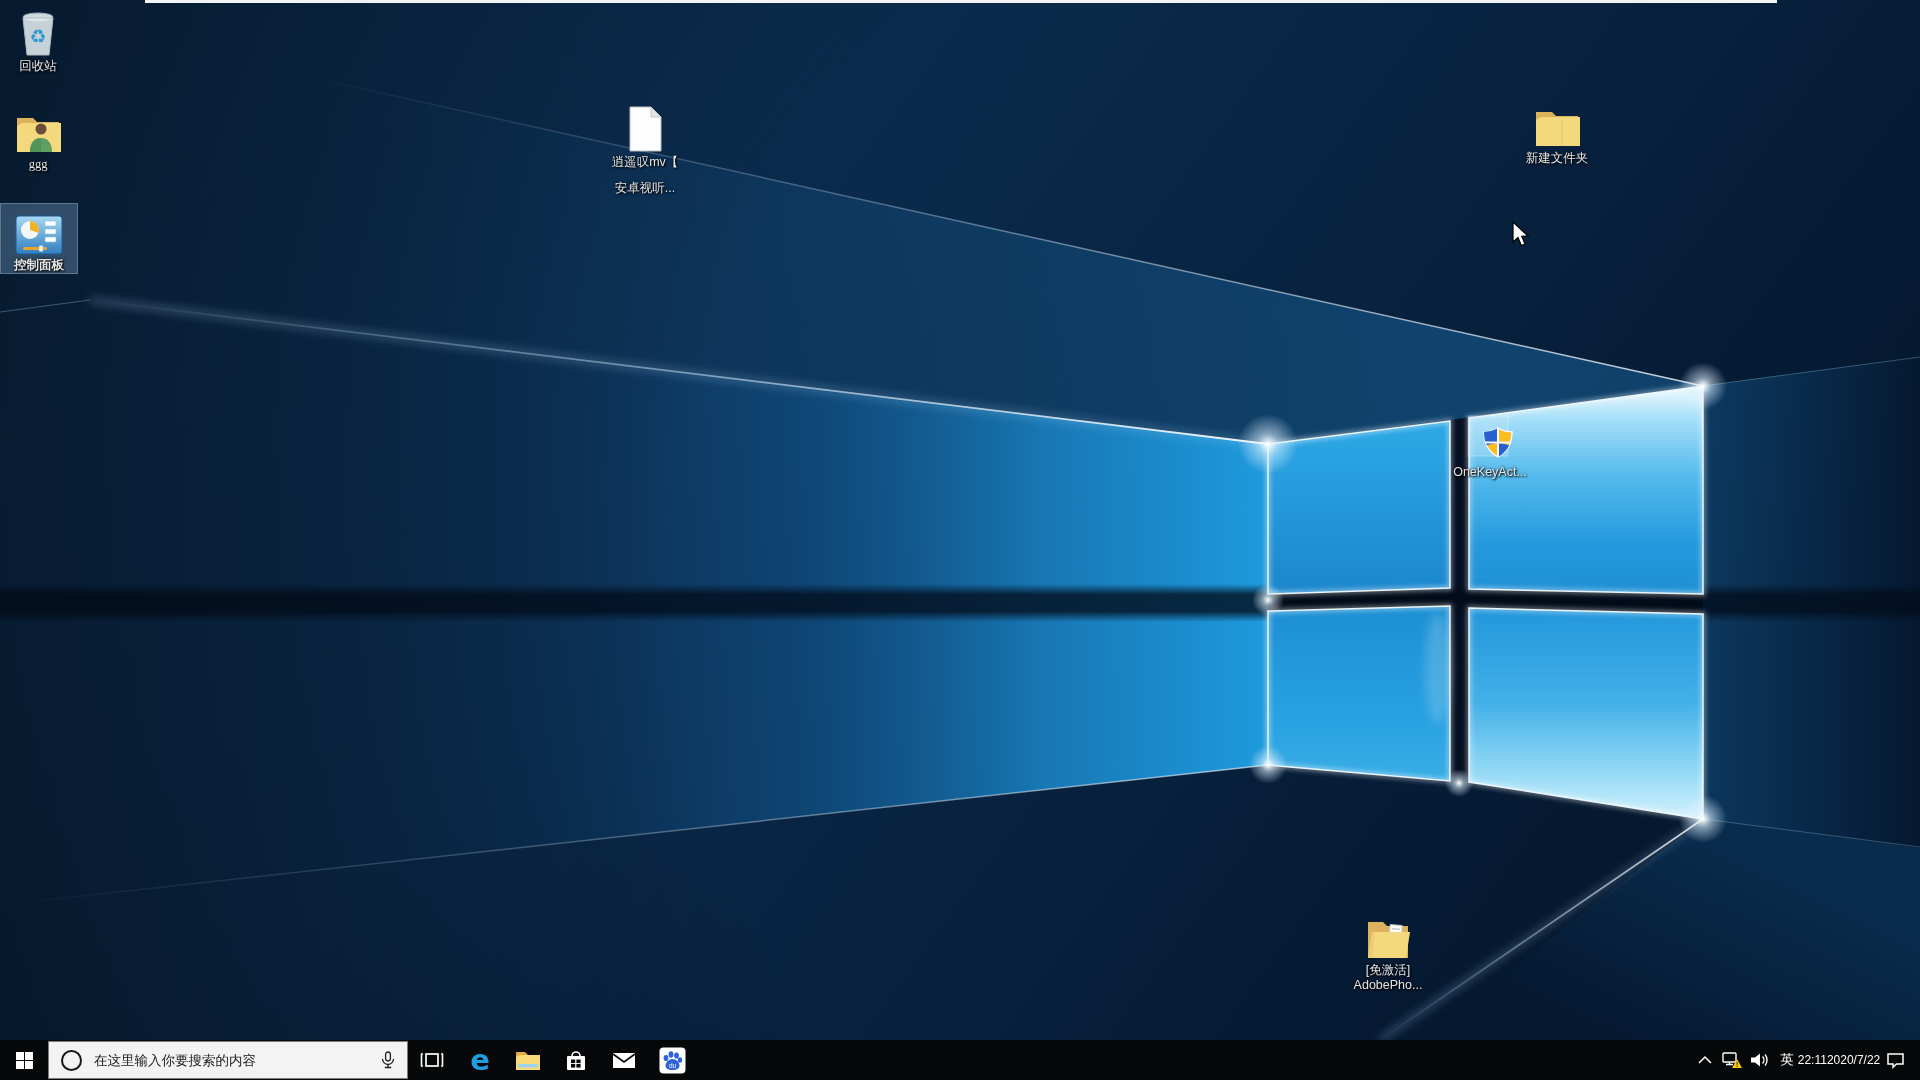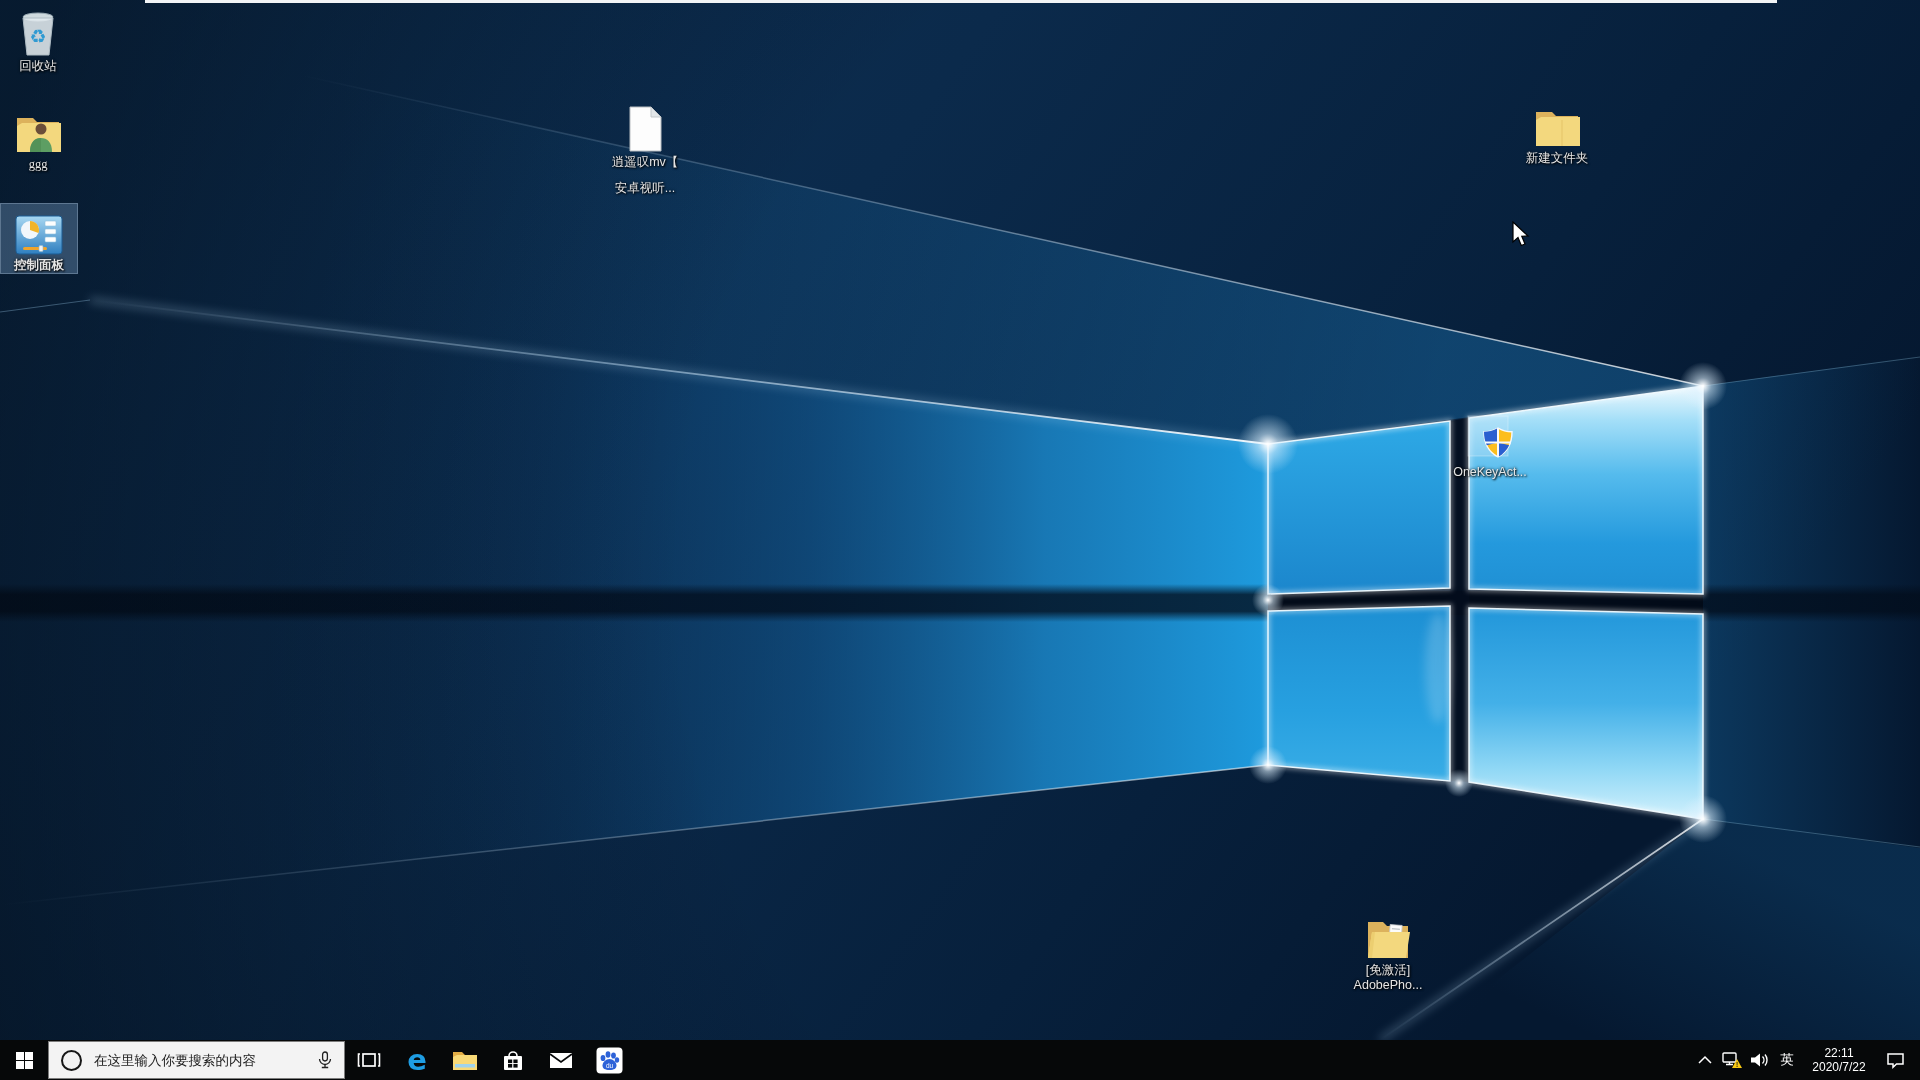--- a/index.html
+++ b/index.html
@@ -15,37 +15,37 @@
   .dicon .lbl{margin-top:3px;font-size:12.5px;line-height:15px;color:#e5e5e5;white-space:nowrap;
               text-shadow:1px 1px 2px #000,0 0 3px rgba(0,0,0,.9);}
   .dicon.selected{background:rgba(130,170,210,.35);outline:1px solid rgba(180,210,240,.5);
                   padding:3px 0 0;margin:-3px 0 0 0;font-weight:bold;}
   
   .taskbar{position:absolute;left:0;top:1040px;width:1920px;height:40px;background:#060809;
            display:flex;align-items:center;}
   .tb-start{width:48px;height:40px;display:flex;align-items:center;justify-content:center;}
   .winlogo{display:grid;grid-template-columns:8px 8px;grid-template-rows:8px 8px;gap:1px;}
   .winlogo i{background:#fff;display:block;}
-  .searchbox{width:297px;height:38px;background:#f3f3f3;border:1px solid #7c7c7c;
+  .searchbox{width:360px;height:38px;background:#f3f3f3;border:1px solid #7c7c7c;
              box-sizing:border-box;display:flex;align-items:center;}
   .searchbox .ring{width:17px;height:17px;border:2.4px solid #171717;border-radius:50%;
                    margin:0 10px 0 12px;flex:none;}
   .searchbox input{flex:1;border:none;outline:none;background:transparent;font-size:13.5px;
                    color:#1a1a1a;font-family:inherit;}
   .searchbox input::placeholder{color:#1a1a1a;opacity:1;}
   .searchbox .mic{flex:none;margin:0 10px 0 6px;}
   .tb-icons{display:flex;height:40px;}
   .tb-btn{width:48px;height:40px;display:flex;align-items:center;justify-content:center;}
   .edge-e{font-size:29px;font-weight:bold;color:#1e9de3;line-height:1;
           font-family:"DejaVu Sans",sans-serif;}
   .tray{position:absolute;right:0;top:0;height:40px;display:flex;align-items:center;
         padding-right:8px;}
   .tray .titem{height:40px;display:flex;align-items:center;justify-content:center;color:#fff;}
   .lang{font-size:13.5px;width:26px;}
-  .clock{font-size:12px;line-height:14px;text-align:center;width:78px;flex-direction:column;}
+  .clock{font-size:12px;line-height:14px;text-align:center;width:78px;flex-direction:row;}
   
   .cursor{position:absolute;left:1510px;top:221px;}
 </style>
 </head>
 <body>
 
 <div class="screen">
 
   <svg class="wallpaper" viewBox="0 0 1920 1040" preserveAspectRatio="none">
     <defs>

